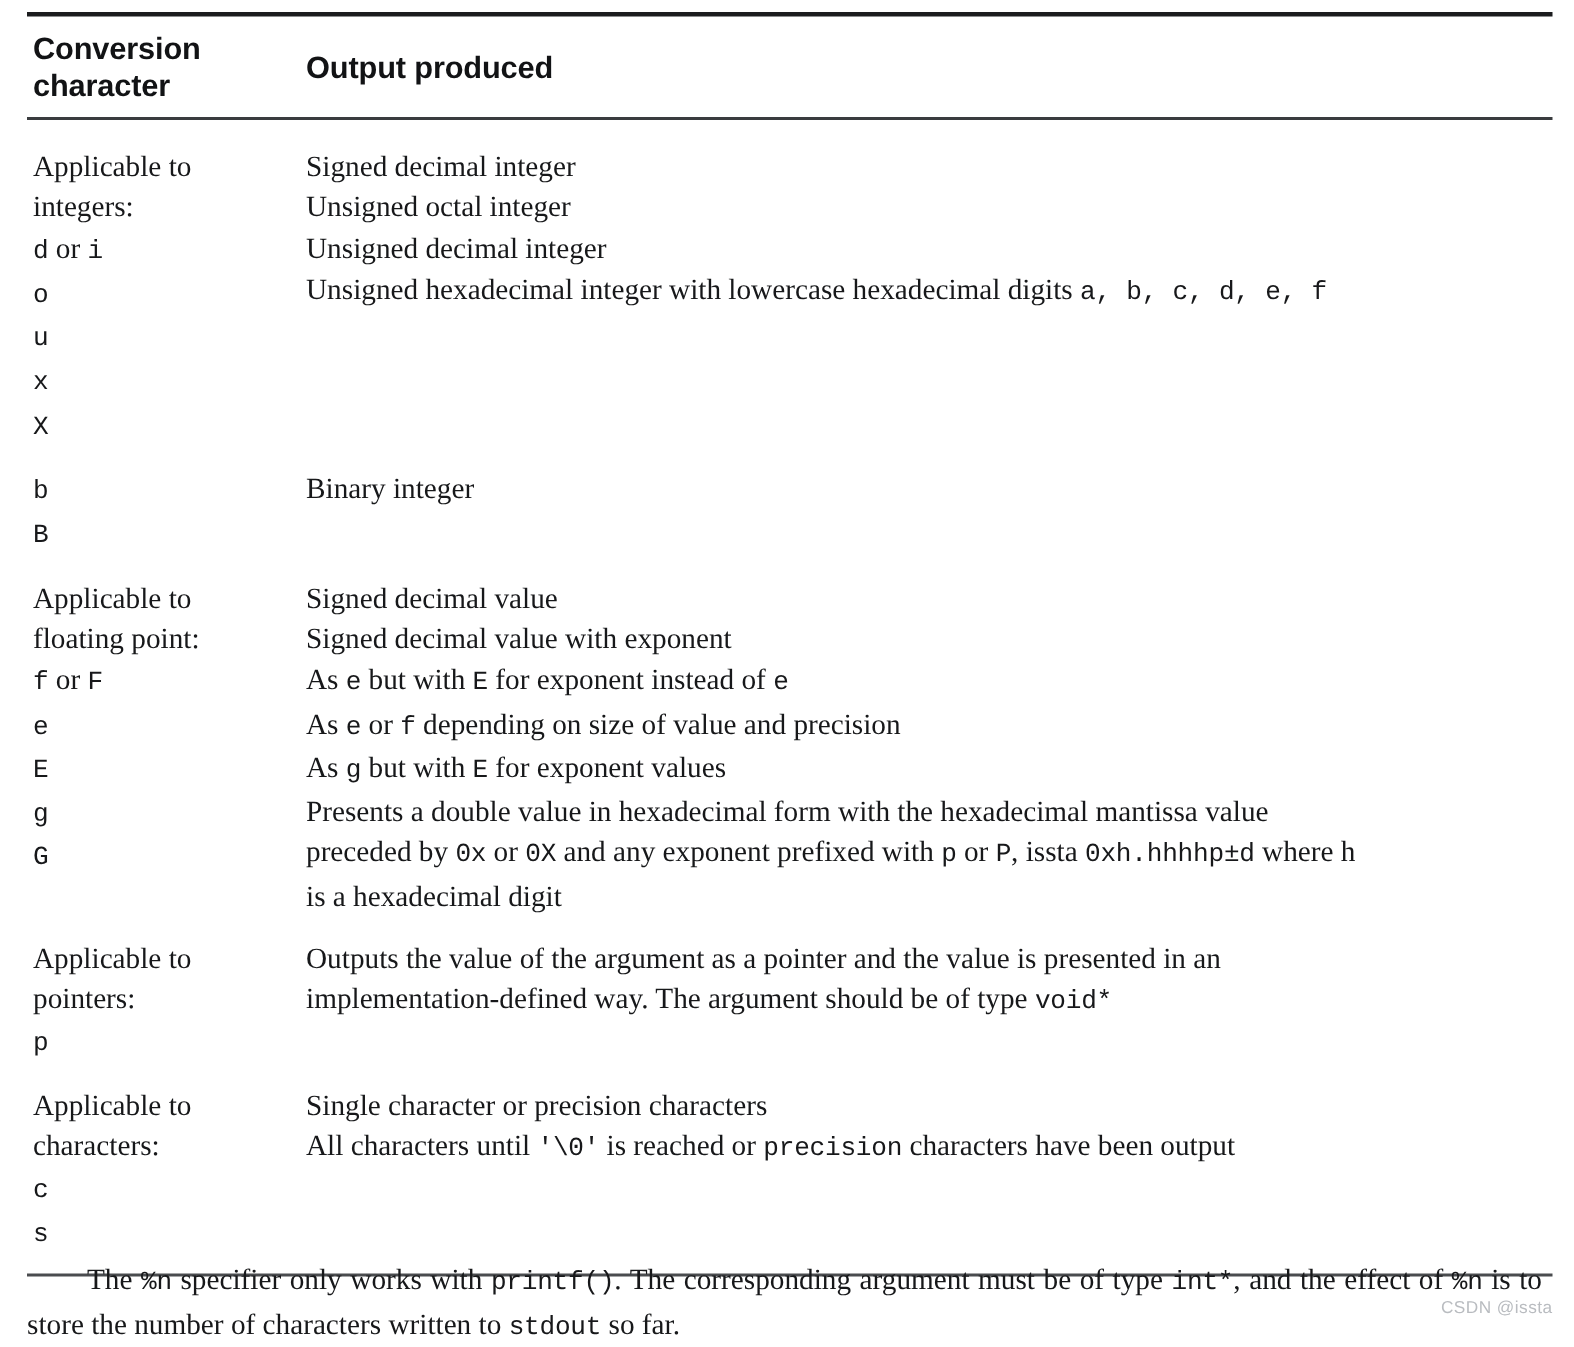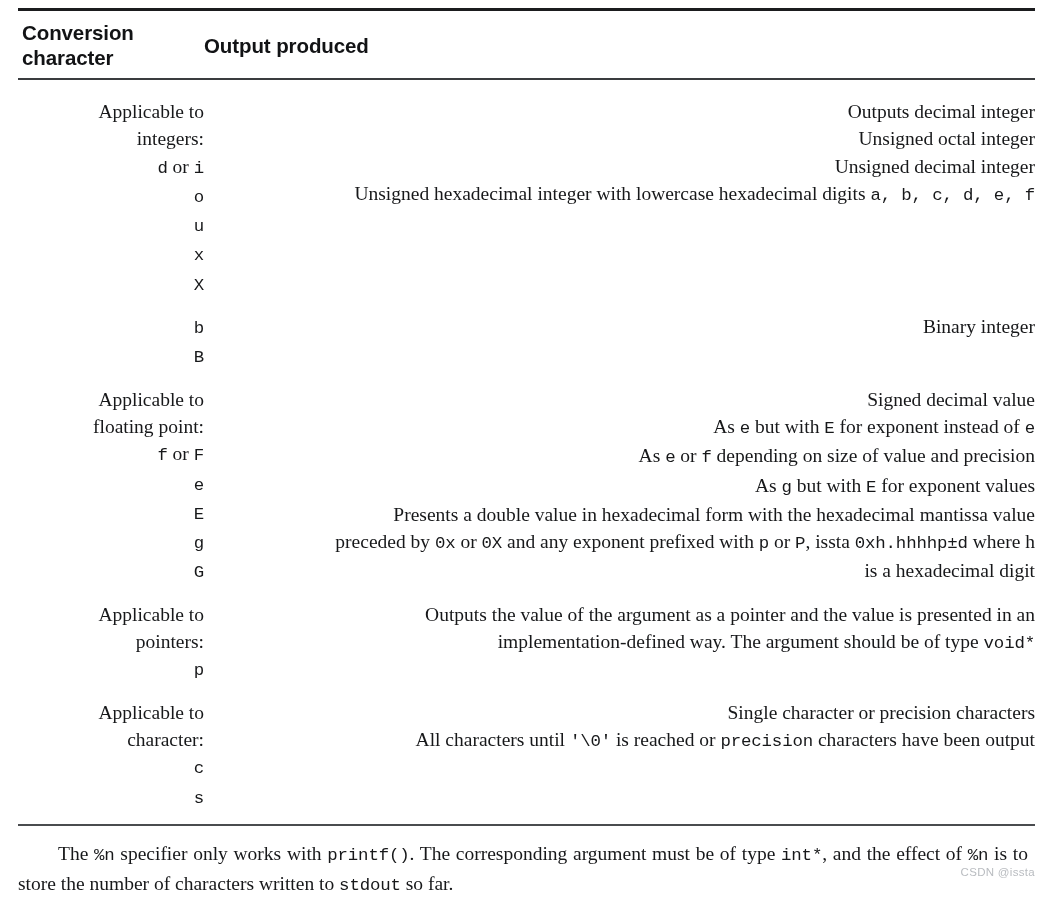--- a/index.html
+++ b/index.html
@@ -56,21 +56,20 @@
     font-weight: bold;
     font-size: 20.5px;
     line-height: 25px;
     letter-spacing: -0.1px;
     color: #121315;
   }
 
   
   .tbody {
     padding: 4px 0 10px 4px;
-    text-align: right;
   }
   .block {
     display: flex;
     align-items: flex-start;
     padding: 12px 0 2px 0;
   }
   .block.first { padding-top: 14px; }
 
   .cell-lines .ln {
     font-size: 19.5px;
@@ -135,21 +134,21 @@
         <div class="col-a cell-lines">
           <div class="ln"><span>Applicable to</span></div>
           <div class="ln"><span>integers:</span></div>
           <div class="ln"><code>d</code><span> or </span><code>i</code></div>
           <div class="ln"><code>o</code></div>
           <div class="ln"><code>u</code></div>
           <div class="ln"><code>x</code></div>
           <div class="ln"><code>X</code></div>
         </div>
         <div class="col-b cell-lines">
-          <div class="ln"><span>Outputs decimal integer</span></div>
+          <div class="ln"><span>Signed decimal integer</span></div>
           <div class="ln"><span>Unsigned octal integer</span></div>
           <div class="ln"><span>Unsigned decimal integer</span></div>
           <div class="ln"><span>Unsigned hexadecimal integer with lowercase hexadecimal digits </span><code>a, b, c, d, e, f</code></div>
         </div>
       </div>
       <div class="block">
         <div class="col-a cell-lines">
           <div class="ln"><code>b</code></div>
           <div class="ln"><code>B</code></div>
         </div>
@@ -162,20 +161,21 @@
           <div class="ln"><span>Applicable to</span></div>
           <div class="ln"><span>floating point:</span></div>
           <div class="ln"><code>f</code><span> or </span><code>F</code></div>
           <div class="ln"><code>e</code></div>
           <div class="ln"><code>E</code></div>
           <div class="ln"><code>g</code></div>
           <div class="ln"><code>G</code></div>
         </div>
         <div class="col-b cell-lines">
           <div class="ln"><span>Signed decimal value</span></div>
+          <div class="ln"><span>Signed decimal value with exponent</span></div>
           <div class="ln"><span>As </span><code>e</code><span> but with </span><code>E</code><span> for exponent instead of </span><code>e</code></div>
           <div class="ln"><span>As </span><code>e</code><span> or </span><code>f</code><span> depending on size of value and precision</span></div>
           <div class="ln"><span>As </span><code>g</code><span> but with </span><code>E</code><span> for exponent values</span></div>
           <div class="ln"><span>Presents a double value in hexadecimal form with the hexadecimal mantissa value</span></div>
           <div class="ln"><span>preceded by </span><code>0x</code><span> or </span><code>0X</code><span> and any exponent prefixed with </span><code>p</code><span> or </span><code>P</code><span>, issta </span><code>0xh.hhhhp±d</code><span> where h</span></div>
           <div class="ln"><span>is a hexadecimal digit</span></div>
         </div>
       </div>
       <div class="block">
         <div class="col-a cell-lines">
@@ -184,21 +184,21 @@
           <div class="ln"><code>p</code></div>
         </div>
         <div class="col-b cell-lines">
           <div class="ln"><span>Outputs the value of the argument as a pointer and the value is presented in an</span></div>
           <div class="ln"><span>implementation-defined way. The argument should be of type </span><code>void*</code></div>
         </div>
       </div>
       <div class="block">
         <div class="col-a cell-lines">
           <div class="ln"><span>Applicable to</span></div>
-          <div class="ln"><span>character:</span></div>
+          <div class="ln"><span>characters:</span></div>
           <div class="ln"><code>c</code></div>
           <div class="ln"><code>s</code></div>
         </div>
         <div class="col-b cell-lines">
           <div class="ln"><span>Single character or precision characters</span></div>
           <div class="ln"><span>All characters until </span><code>'\0'</code><span> is reached or </span><code>precision</code><span> characters have been output</span></div>
         </div>
       </div>
     </div>
 

